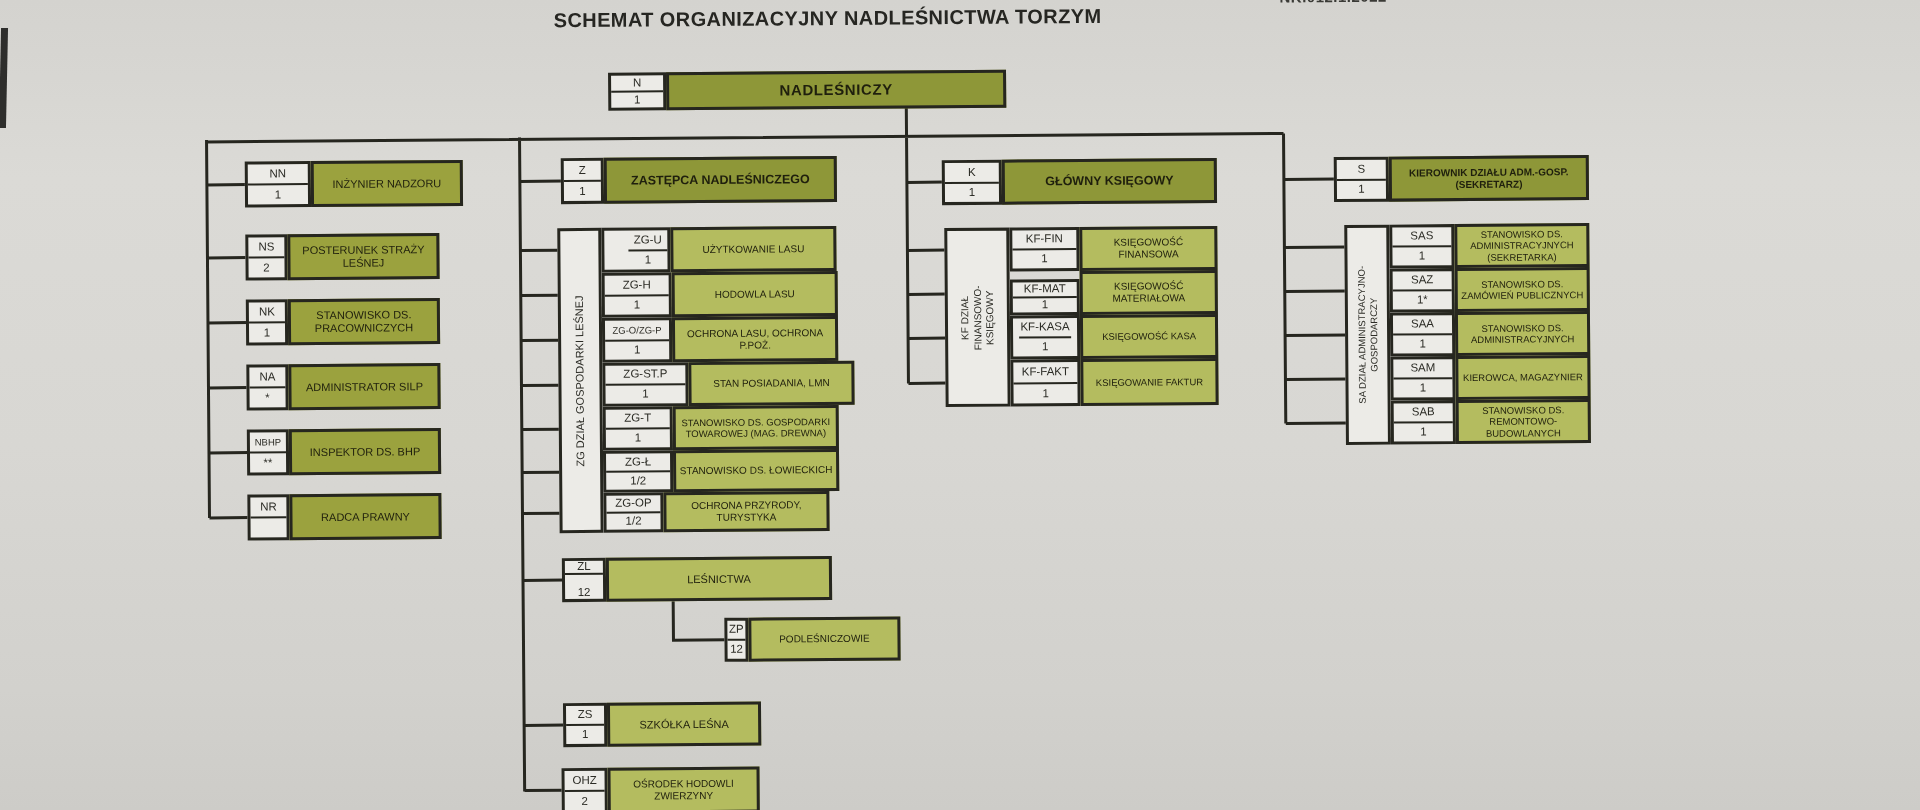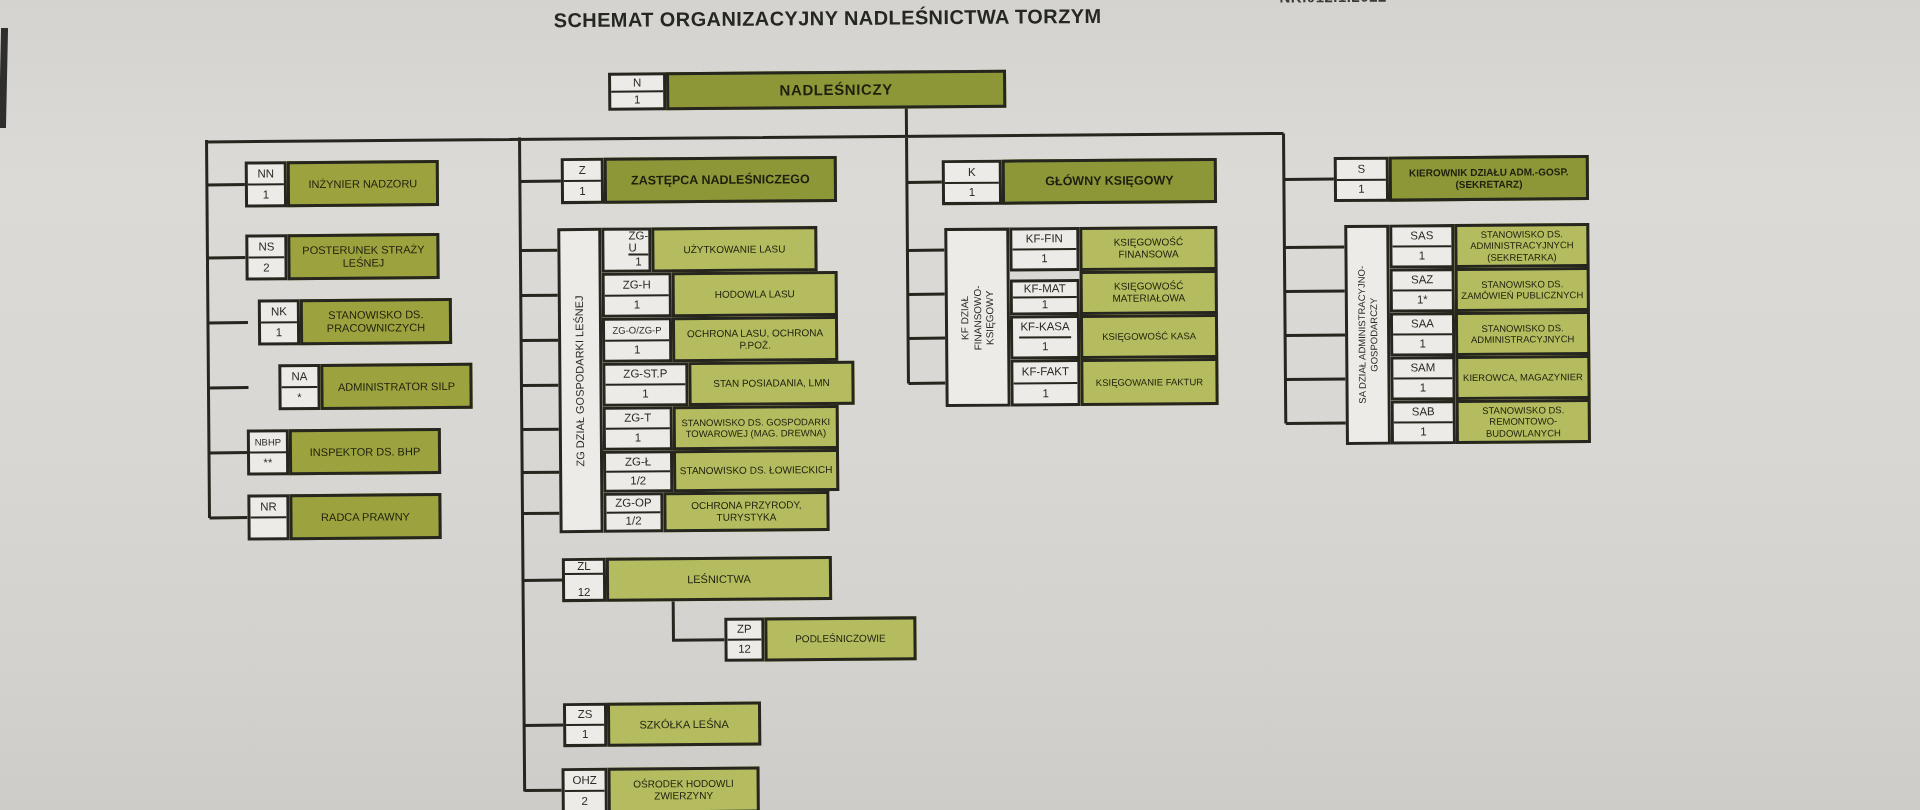--- a/index.html
+++ b/index.html
@@ -70,42 +70,42 @@
 
     <div class="u" style="left:610px;top:70px;height:38px;">
       <div class="cc" style="width:58px;">
         <div class="a">N</div>
         <div class="b">1</div>
       </div>
       <div class="nb g-dark bold s15" style="width:340px;">NADLEŚNICZY</div>
     </div>
 
     <div class="u" style="left:246px;top:156px;height:46px;">
-      <div class="cc" style="width:42px;">
+      <div class="cc" style="width:66px;">
         <div class="a">NN</div>
         <div class="b">1</div>
       </div>
       <div class="nb g-mid s11" style="width:152px;">INŻYNIER NADZORU</div>
     </div>
     <div class="u" style="left:246px;top:229px;height:46px;">
       <div class="cc" style="width:42px;">
         <div class="a">NS</div>
         <div class="b">2</div>
       </div>
       <div class="nb g-mid s11" style="width:152px;">POSTERUNEK STRAŻY LEŚNEJ</div>
     </div>
     <div class="u" style="left:246px;top:294px;height:46px;">
-      <div class="cc" style="width:42px;margin-left:12px;">
+      <div class="cc" style="width:42px;">
         <div class="a">NK</div>
         <div class="b">1</div>
       </div>
       <div class="nb g-mid s11" style="width:152px;">STANOWISKO DS. PRACOWNICZYCH</div>
     </div>
     <div class="u" style="left:246px;top:359px;height:46px;">
-      <div class="cc" style="width:42px;margin-left:32px;">
+      <div class="cc" style="width:42px;">
         <div class="a">NA</div>
         <div class="b">*</div>
       </div>
       <div class="nb g-mid s11" style="width:152px;">ADMINISTRATOR SILP</div>
     </div>
     <div class="u" style="left:246px;top:424px;height:46px;">
       <div class="cc" style="width:42px;">
         <div class="a codesm">NBHP</div>
         <div class="b">**</div>
       </div>
@@ -125,21 +125,21 @@
         <div class="b">1</div>
       </div>
       <div class="nb g-dark bold s12" style="width:233px;">ZASTĘPCA NADLEŚNICZEGO</div>
     </div>
 
     <div class="vcell" style="left:558px;top:225px;width:44px;height:305px;">
       <div class="vtext s11">ZG DZIAŁ GOSPODARKI LEŚNEJ</div>
     </div>
 
     <div class="u" style="left:602px;top:225px;height:45px;">
-      <div class="cc" style="width:50px;padding-left:24px;">
+      <div class="cc" style="width:69px;padding-left:24px;">
         <div class="a">ZG-U</div>
         <div class="b">1</div>
       </div>
       <div class="nb g-light s10" style="width:166px;">UŻYTKOWANIE LASU</div>
     </div>
     <div class="u" style="left:602px;top:270px;height:45px;">
       <div class="cc" style="width:70px;">
         <div class="a">ZG-H</div>
         <div class="b">1</div>
       </div>
@@ -182,21 +182,21 @@
     </div>
 
     <div class="u" style="left:560px;top:555px;height:44px;">
       <div class="cc" style="width:44px;gap:12px;">
         <div class="a">ZL</div>
         <div class="b">12</div>
       </div>
       <div class="nb g-light s11" style="width:226px;">LEŚNICTWA</div>
     </div>
     <div class="u" style="left:722px;top:616px;height:44px;">
-      <div class="cc" style="width:40px;">
+      <div class="cc" style="width:24px;">
         <div class="a">ZP</div>
         <div class="b">12</div>
       </div>
       <div class="nb g-light s10" style="width:152px;">PODLEŚNICZOWIE</div>
     </div>
     <div class="u" style="left:560px;top:700px;height:44px;">
       <div class="cc" style="width:44px;">
         <div class="a">ZS</div>
         <div class="b">1</div>
       </div>

